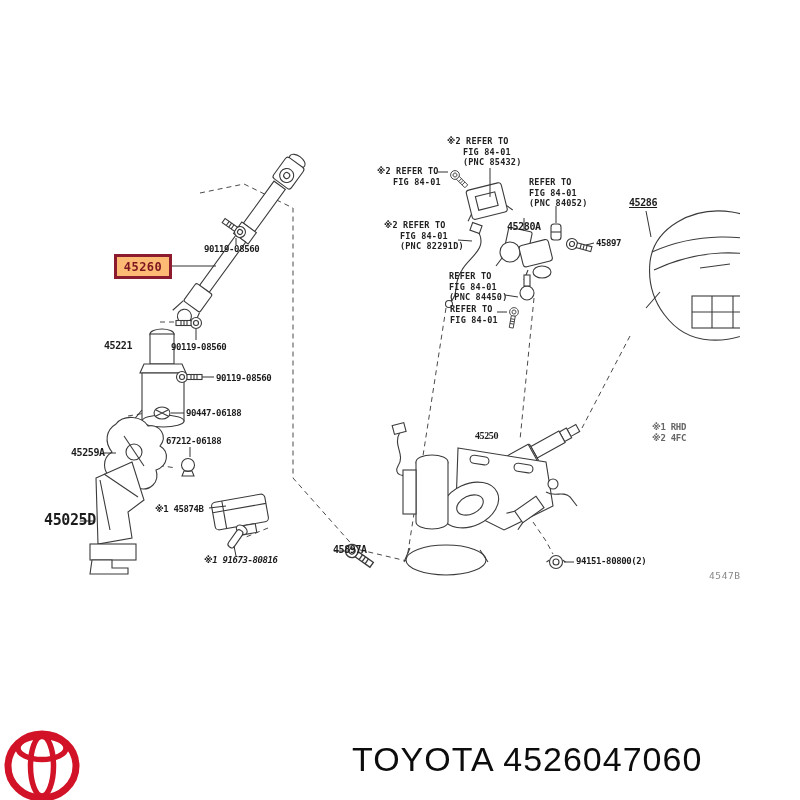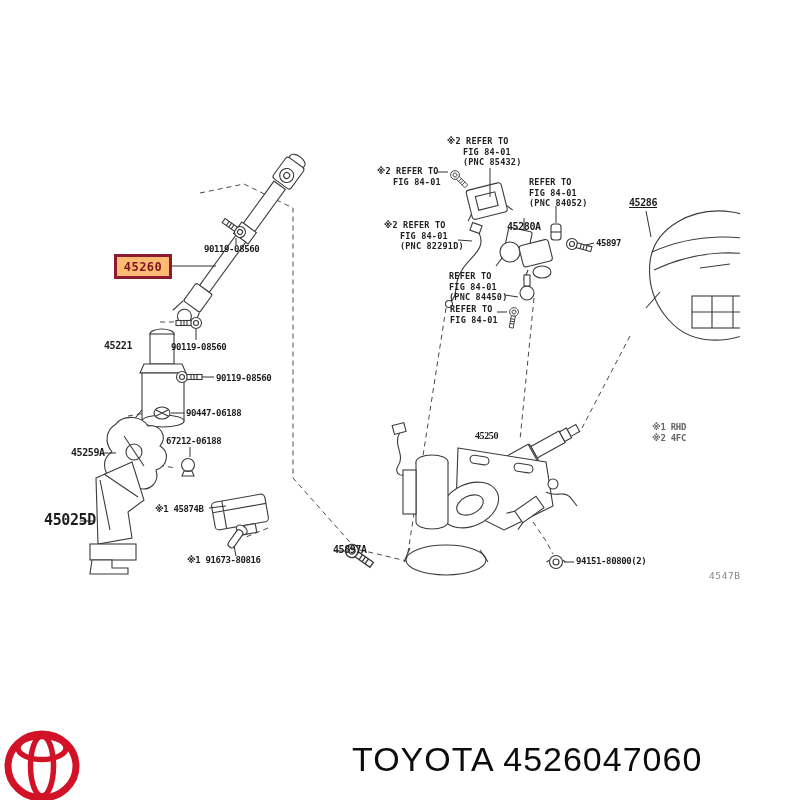--- a/index.html
+++ b/index.html
@@ -218,21 +218,21 @@
   <div class="hl-box">45260</div>
   <div class="lbl" style="left:204px;top:244px;">90119-08560</div>
   <div class="lbl" style="left:104px;top:341px;font-size:10px;">45221</div>
   <div class="lbl" style="left:171px;top:342px;">90119-08560</div>
   <div class="lbl" style="left:216px;top:373px;">90119-08560</div>
   <div class="lbl" style="left:186px;top:408px;">90447-06188</div>
   <div class="lbl" style="left:166px;top:436px;">67212-06188</div>
   <div class="lbl" style="left:71px;top:448px;font-size:10px;">45259A</div>
   <div class="lbl" style="left:44px;top:515px;font-size:15px;">45025D</div>
   <div class="lbl" style="left:155px;top:504px;">※1 45874B</div>
-  <div class="lbl" style="left:187px;top:555px;">※1 91673-80816</div>
+  <div class="lbl" style="left:204px;top:555px;font-style:italic;">※1 91673-80816</div>
   <div class="lbl" style="left:297px;top:545px;font-size:10px;margin-left:36px;">45897A</div>
   <div class="lbl" style="left:475px;top:431px;font-size:10px;font-family:Liberation Serif, serif;">45250</div>
   <div class="lbl" style="left:576px;top:556px;">94151-80800(2)</div>
 
   <div class="legend" style="left:652px;top:422px;">※1 RHD
 ※2 4FC</div>
   <div class="code" style="left:709px;top:570px;">4547B0D</div>
 
   <svg class="logo" width="76" height="74" viewBox="0 0 76 74">
     <ellipse cx="38" cy="40" rx="34" ry="32" fill="none" stroke-width="7" stroke="#d11227"></ellipse>

